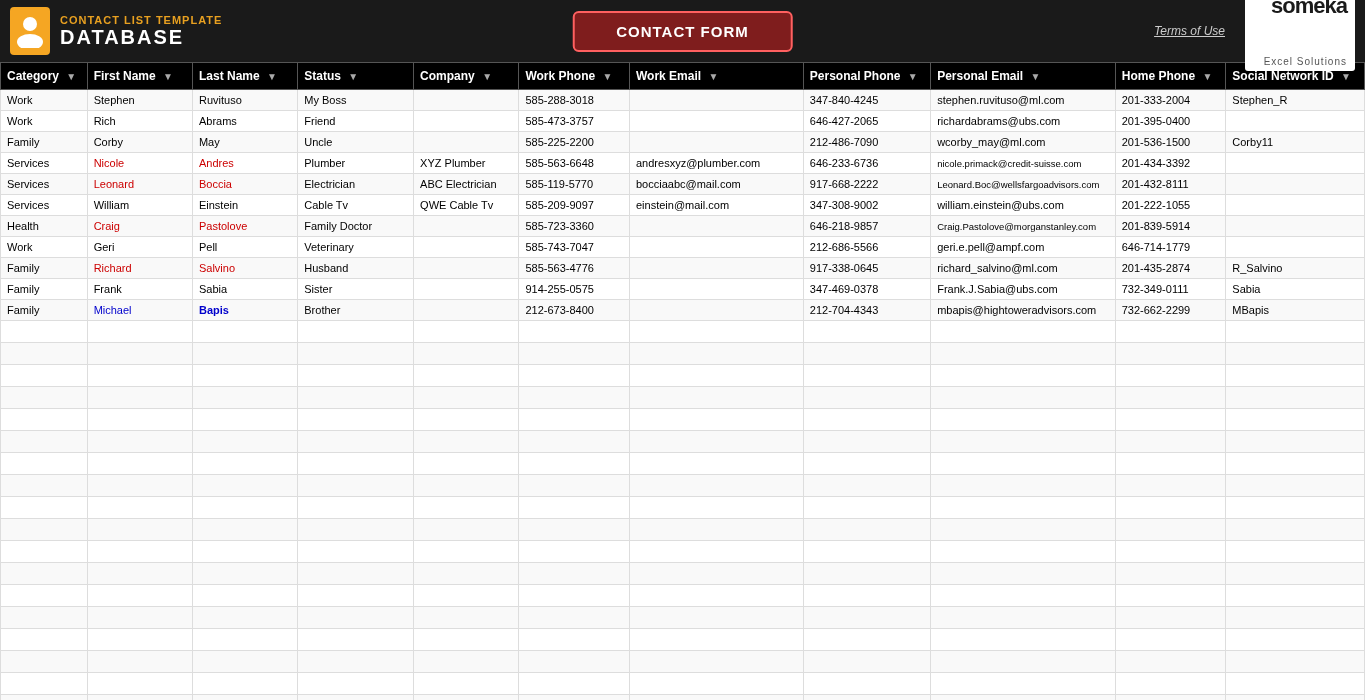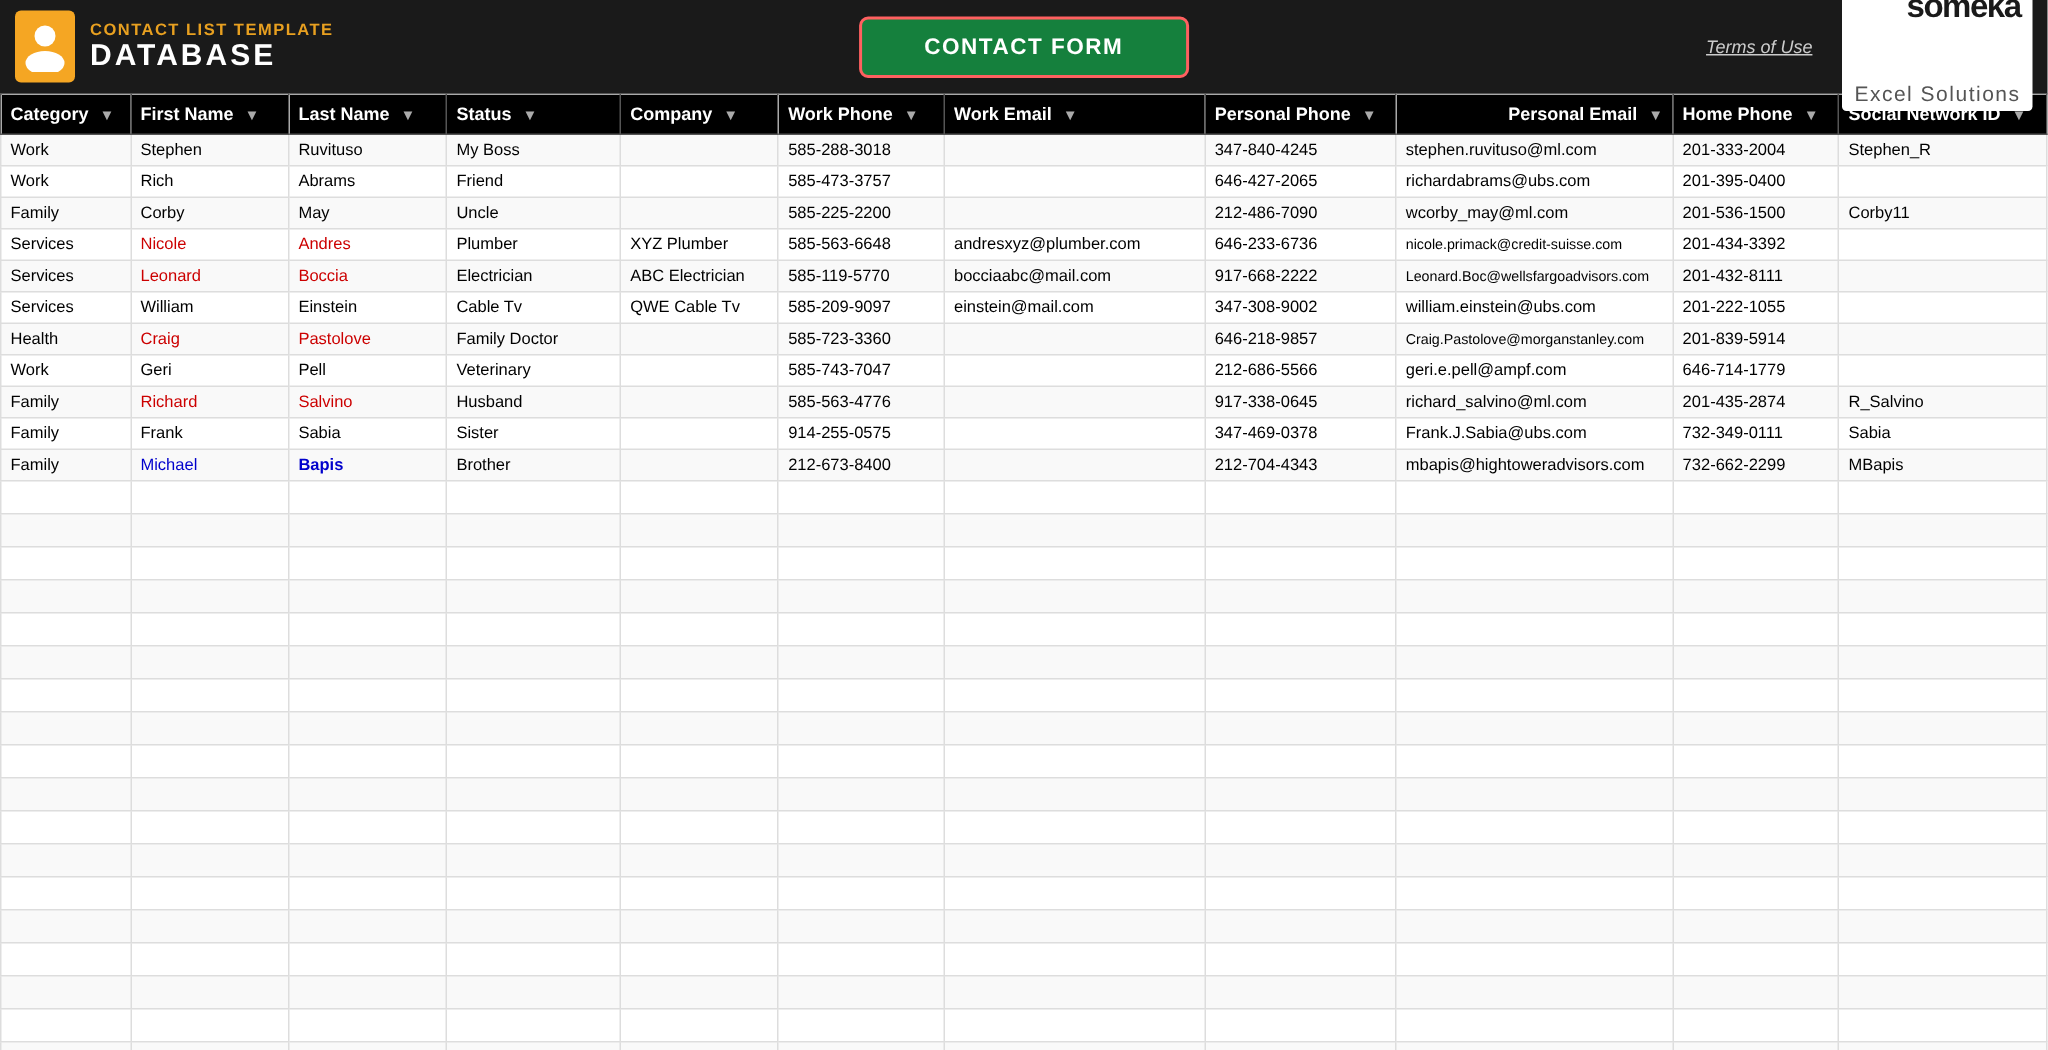--- a/index.html
+++ b/index.html
@@ -45,21 +45,21 @@
       font-size: 20px;
       font-weight: bold;
       letter-spacing: 2px;
     }
     .header-center {
       position: absolute;
       left: 50%;
       transform: translateX(-50%);
     }
     .contact-form-btn {
-      background: #15803d;
+      background: #7f1d1d;
       color: white;
       border: 2px solid #ff6060;
       border-radius: 6px;
       padding: 10px 42px;
       font-size: 15px;
       font-weight: bold;
       letter-spacing: 1px;
       cursor: pointer;
       text-transform: uppercase;
     }
@@ -87,21 +87,21 @@
       min-width: 110px;
     }
     .someka-name {
       font-size: 22px;
       font-weight: bold;
       color: #1a1a1a;
       line-height: 1;
       letter-spacing: -1px;
     }
     .someka-tagline {
-      font-size: 14px;
+      font-size: 10px;
       color: #555;
       letter-spacing: 1px;
       margin-top: 39px;
     }
 
     
     .table-wrapper {
       overflow-x: auto;
       overflow-y: auto;
       height: calc(100vh - 62px);
@@ -148,21 +148,21 @@
       white-space: nowrap;
     }
     .col-category { width: 80px; }
     .col-first { width: 100px; }
     .col-last { width: 100px; }
     .col-status { width: 110px; }
     .col-company { width: 100px; }
     .col-workphone { width: 105px; }
     .col-workemail { width: 165px; }
     .col-personalphone { width: 110px; }
-    .col-personalemail { width: 160px; text-align: right; }
+    .col-personalemail { width: 160px; }
     .col-homephone { width: 105px; }
     .col-social { width: 110px; }
     .empty-row td {
       height: 22px;
     }
   </style>
 </head>
 <body>
 
 <div class="header">

